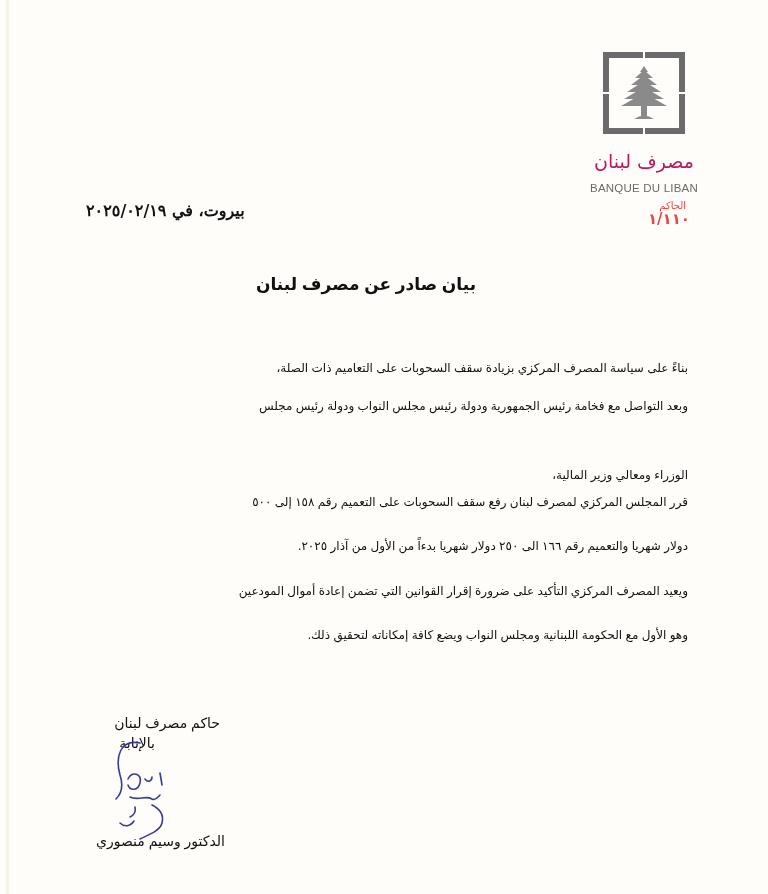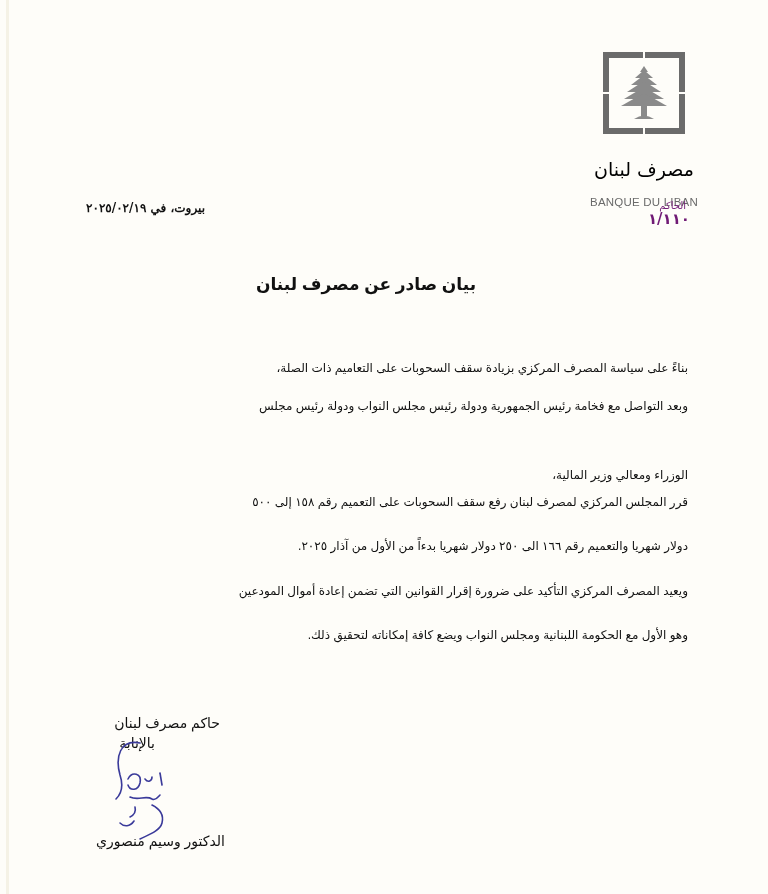--- a/index.html
+++ b/index.html
@@ -49,60 +49,60 @@
     .corner.bl { left: 0; bottom: 0; border-left-width: 6px; border-bottom-width: 6px; }
     .corner.br { right: 0; bottom: 0; border-right-width: 6px; border-bottom-width: 6px; }
     .logo-frame svg {
       position: absolute;
       left: 16px;
       top: 12px;
     }
     .logo-arabic {
       font-family: "DejaVu Sans", sans-serif;
       font-size: 19px;
-      color: #000000;
-      margin-top: 24px;
+      color: #be185d;
+      margin-top: 16px;
       line-height: 22px;
       direction: rtl;
     }
     .logo-latin {
       font-size: 11.5px;
       color: #6a6a6a;
       letter-spacing: 0.2px;
-      margin-top: 16px;
+      margin-top: 10px;
     }
     .ref {
       position: absolute;
       left: 620px;
       top: 200px;
       width: 70px;
       text-align: right;
       direction: rtl;
-      color: #701a75;
+      color: #ef4444;
     }
     .ref-label {
       font-size: 10px;
       line-height: 11px;
       margin-right: 4px;
     }
     .ref-number {
       font-size: 15px;
       font-weight: bold;
       line-height: 16px;
       font-family: "DejaVu Sans", sans-serif;
     }
     .date-line {
       position: absolute;
       left: 86px;
       top: 201px;
       width: 200px;
       text-align: left;
       direction: rtl;
       unicode-bidi: plaintext;
-      font-size: 12px;
+      font-size: 16px;
       font-weight: bold;
       font-family: "DejaVu Serif", serif;
     }
     .title {
       position: absolute;
       left: 0;
       top: 274px;
       width: 732px;
       text-align: center;
       direction: rtl;

